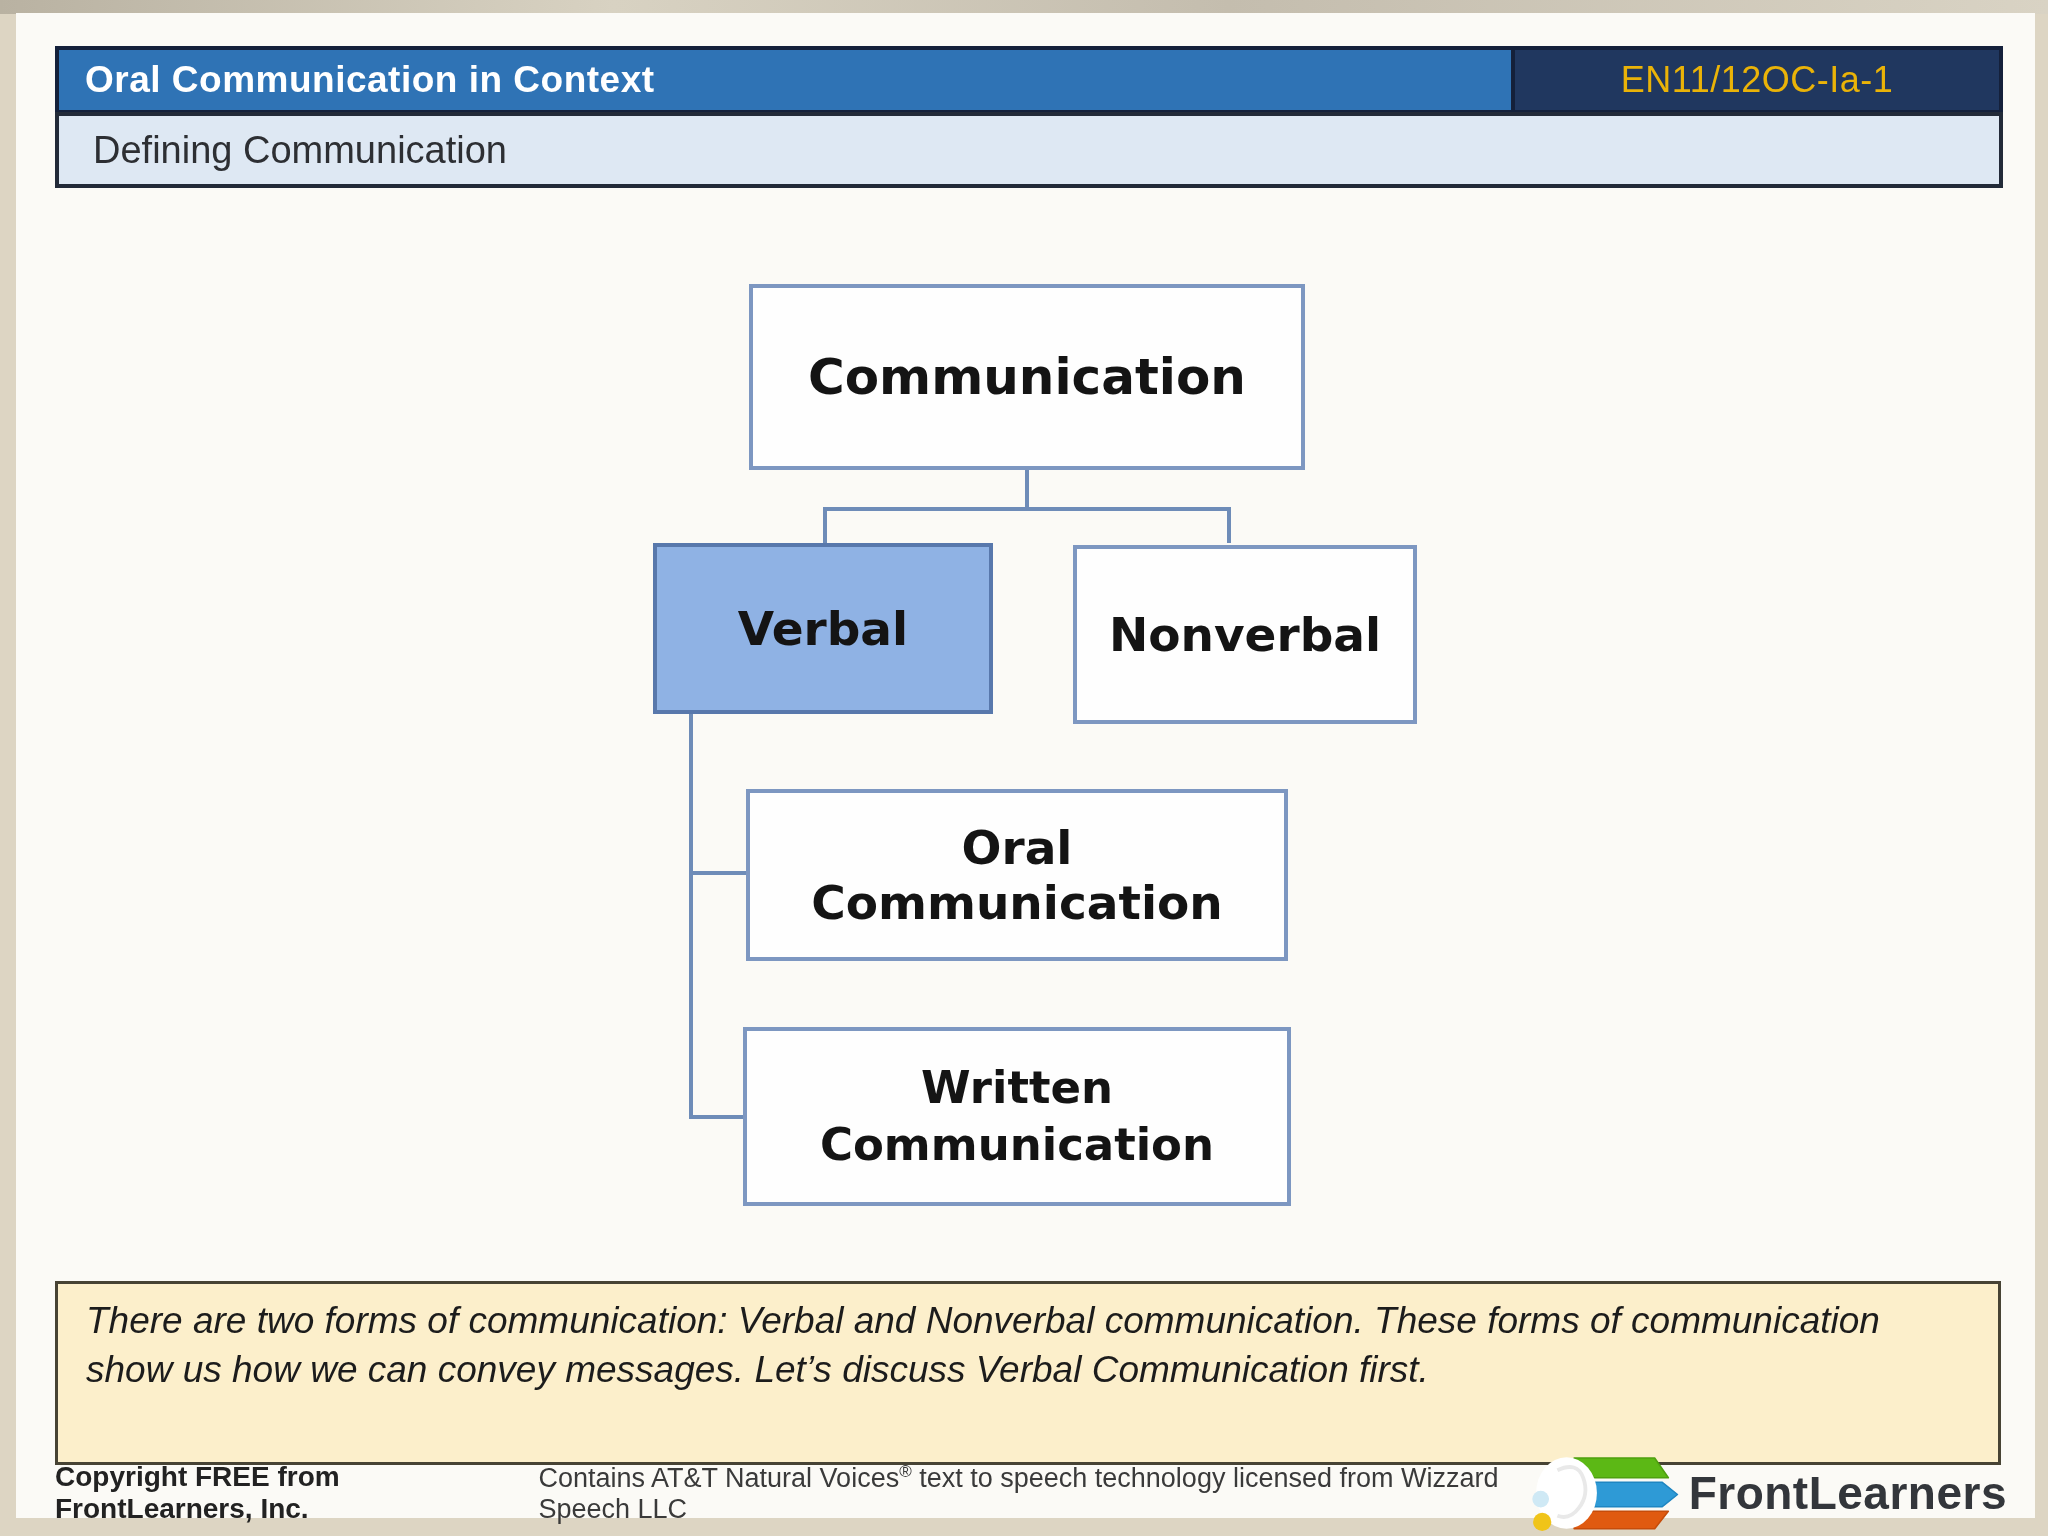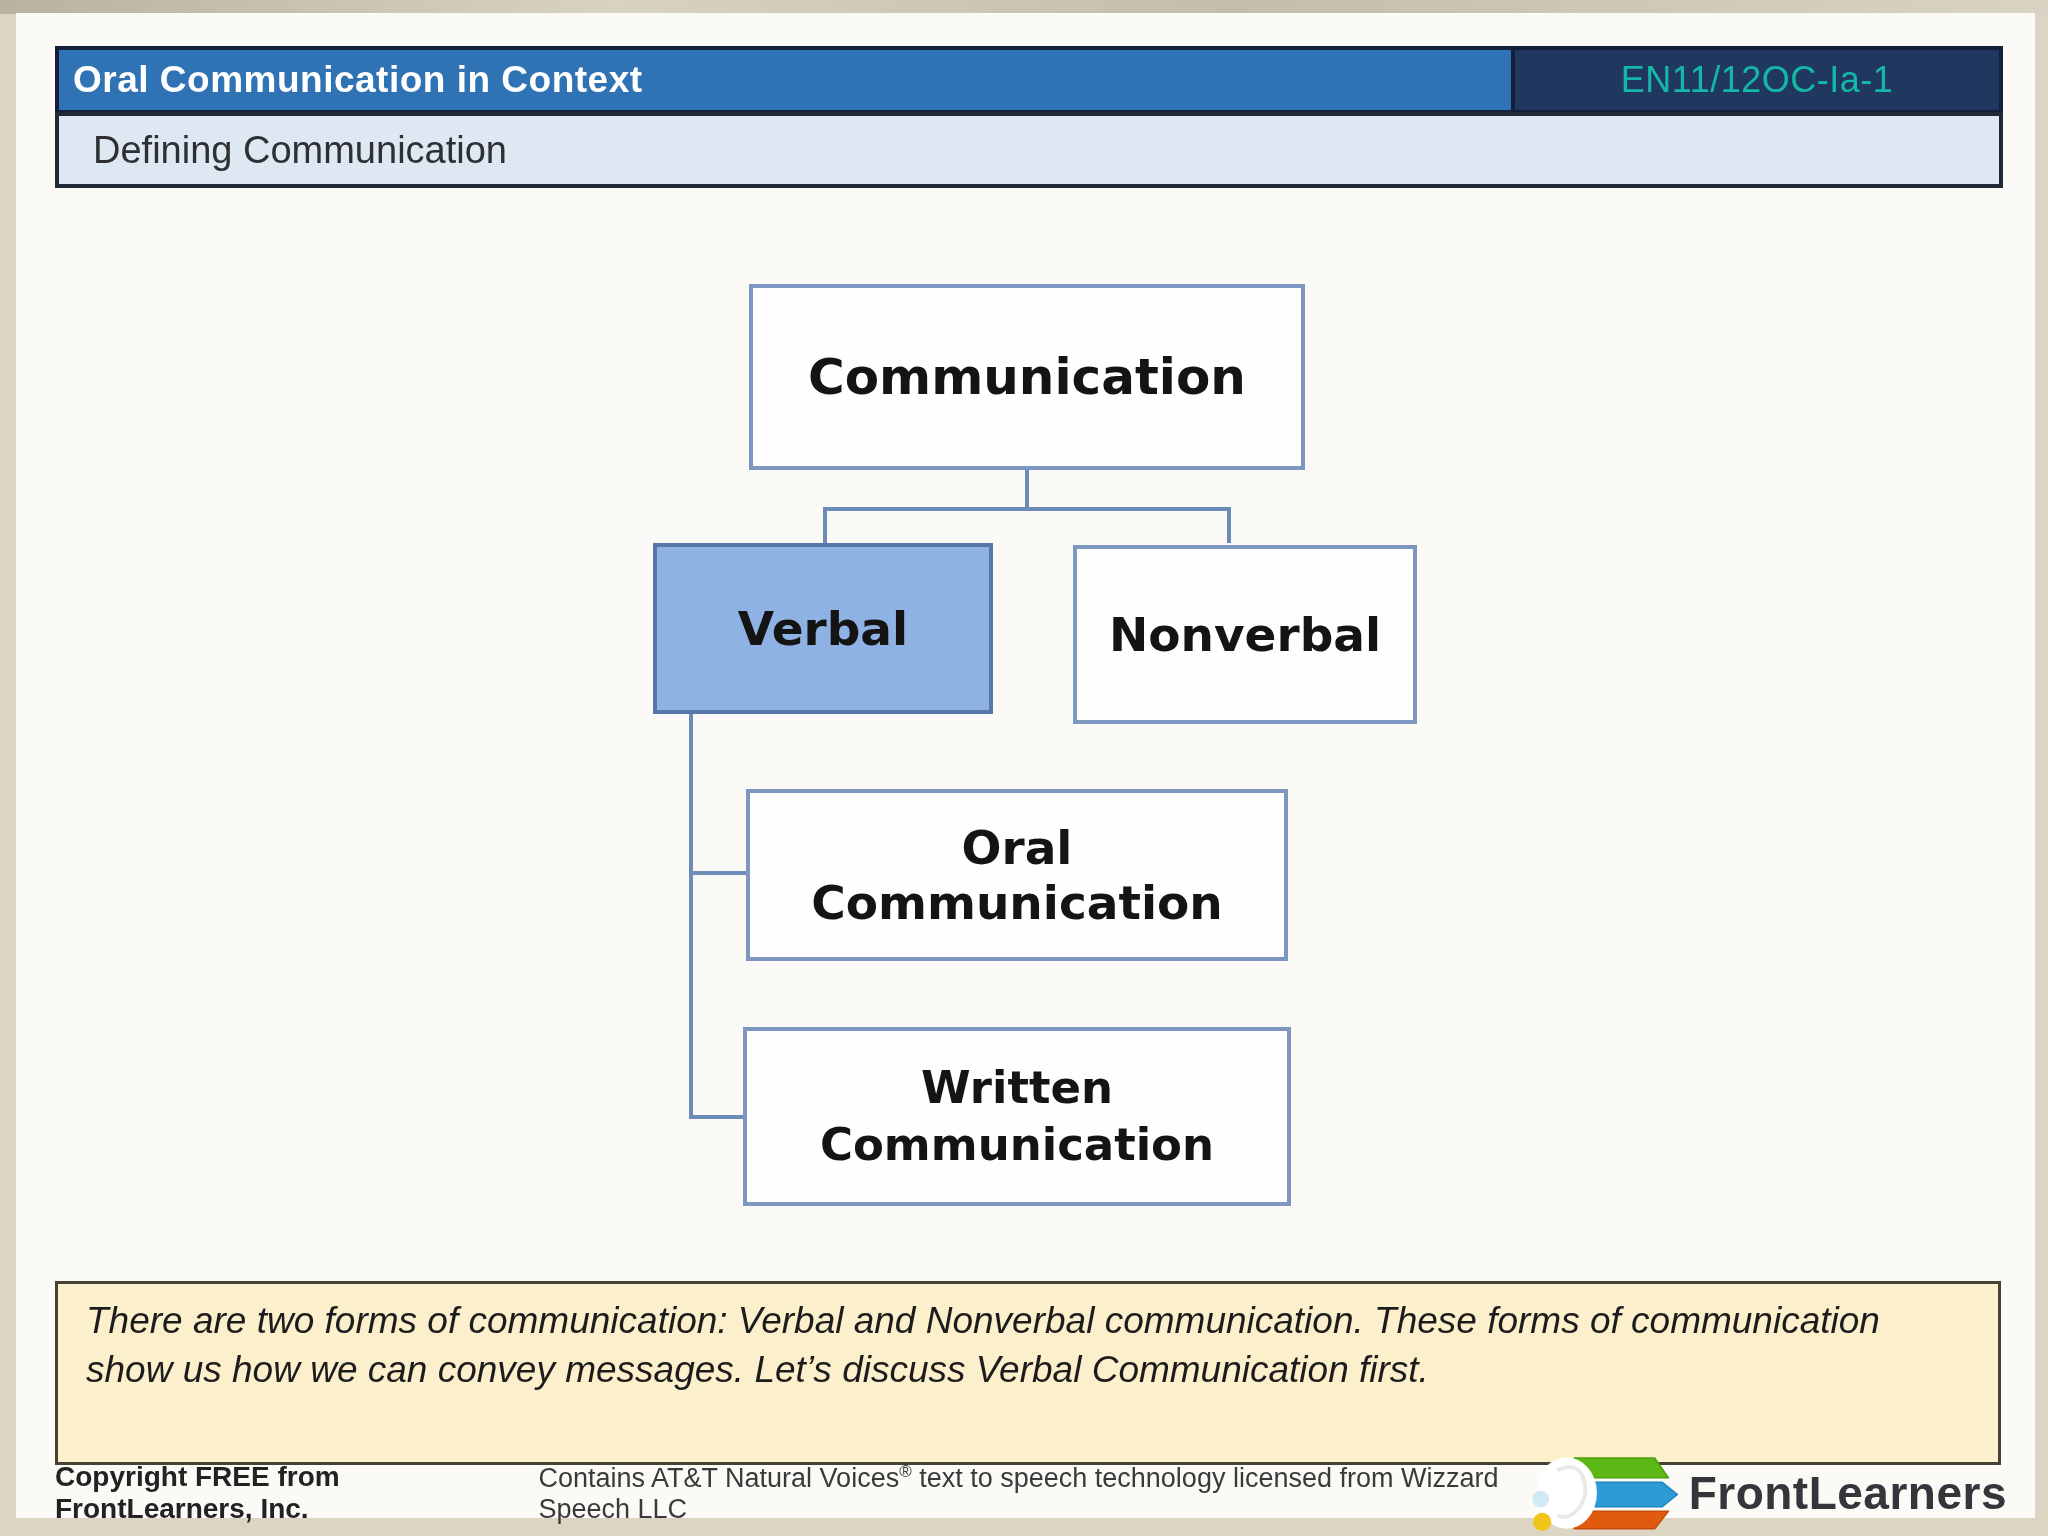--- a/index.html
+++ b/index.html
@@ -9,24 +9,24 @@
     font-family:"Liberation Sans", sans-serif;
   }
   .top-photo-edge{position:absolute;left:0;top:0;width:2048px;height:14px;
     background:linear-gradient(90deg,#b9b2a2,#d8d2c2 30%,#c4bdae 60%,#d9d3c4);}
   .slide{position:absolute;left:16px;top:13px;width:2019px;height:1505px;
     background:#fbfaf6;}
   
   .header-bar{position:absolute;left:39px;top:33px;width:1948px;height:68px;
     display:flex;border:4px solid #14203a;box-sizing:border-box;}
   .header-left{flex:1;background:#2f73b5;display:flex;align-items:center;}
-  .header-left .t{color:#fff;font-weight:bold;font-size:37px;padding-left:14px;letter-spacing:.5px;}
+  .header-left .t{color:#fff;font-weight:bold;font-size:37px;padding-left:26px;letter-spacing:.5px;}
   .header-right{width:488px;background:#20375f;border-left:4px solid #14203a;box-sizing:border-box;
     display:flex;align-items:center;justify-content:center;}
-  .header-right .c{color:#14b8a6;font-size:36px;letter-spacing:.5px;}
+  .header-right .c{color:#eab308;font-size:36px;letter-spacing:.5px;}
   .subheader-bar{position:absolute;left:39px;top:99px;width:1948px;height:76px;
     background:#dee8f3;border:4px solid #222a38;box-sizing:border-box;
     display:flex;align-items:center;}
   .subheader-bar .t{color:#2d2f33;font-size:38px;padding-left:34px;}
   
   .node{position:absolute;box-sizing:border-box;background:#fefefe;
     border:4px solid #7d97c1;display:flex;align-items:center;justify-content:center;
     text-align:center;color:#141414;font-family:"DejaVu Sans", sans-serif;font-weight:600;}
   .node-communication{left:733px;top:271px;width:556px;height:186px;font-size:50px;}
   .node-verbal{left:637px;top:530px;width:340px;height:171px;font-size:47px;

